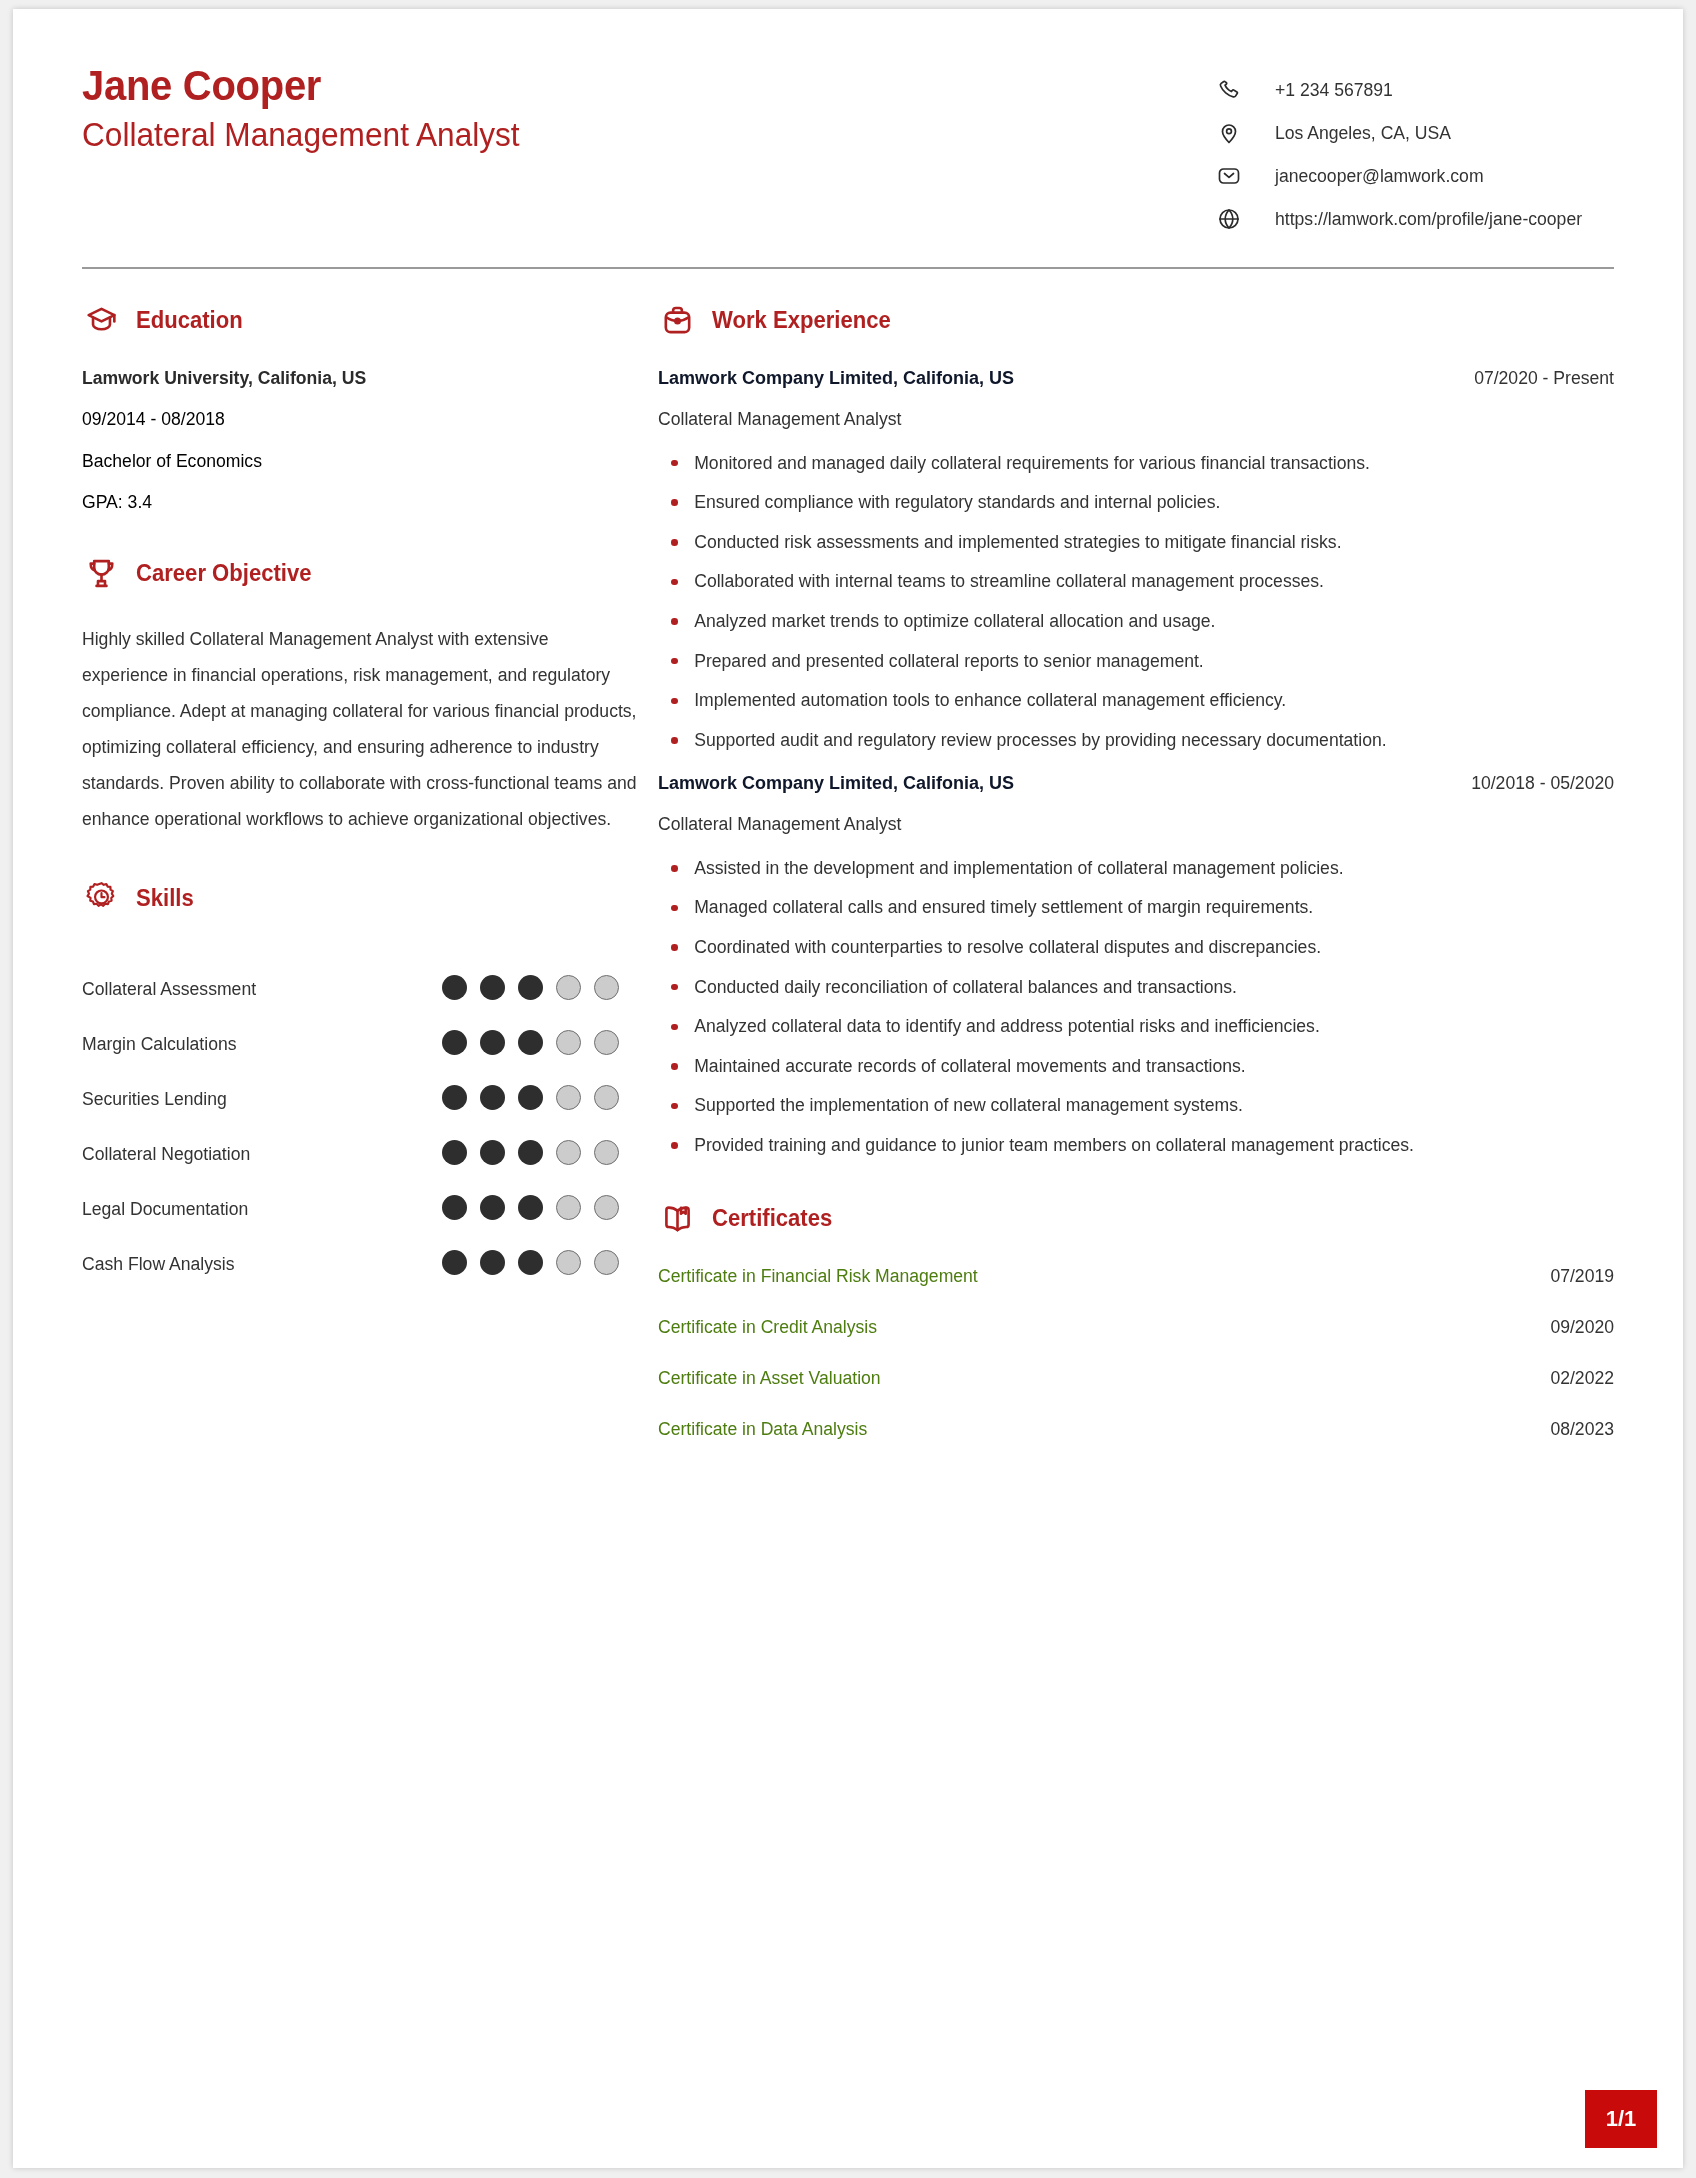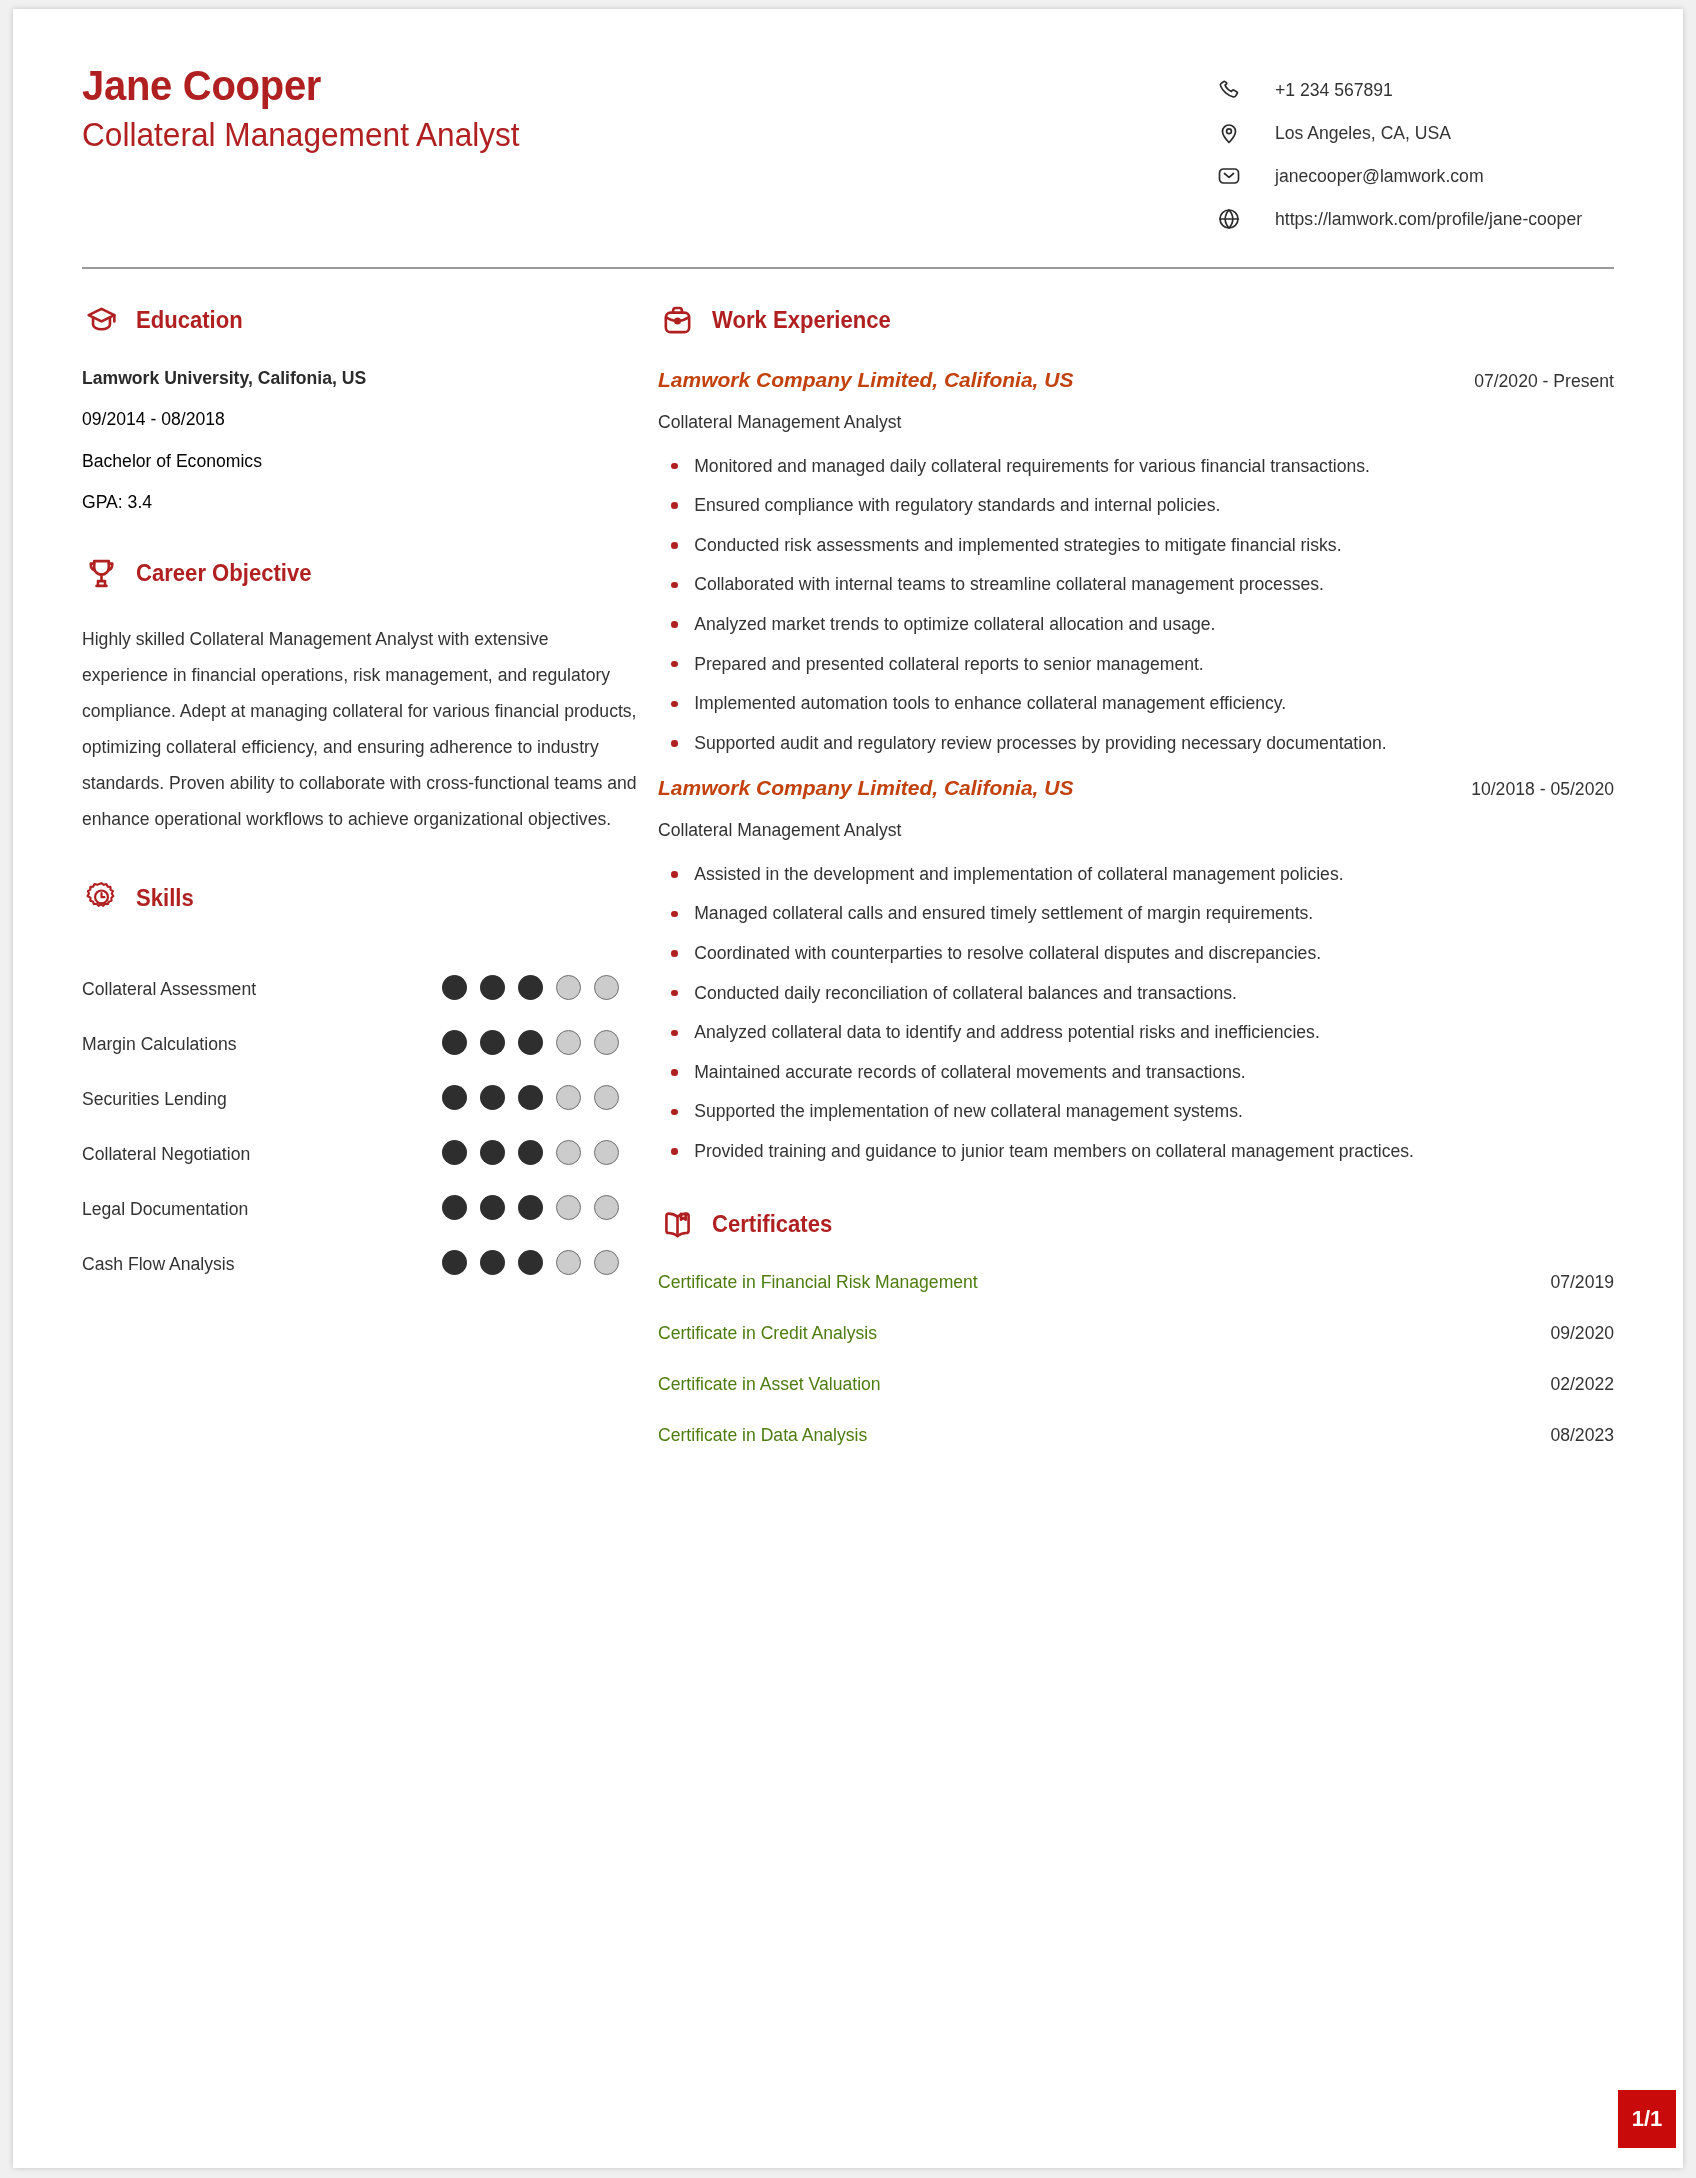--- a/index.html
+++ b/index.html
@@ -180,24 +180,23 @@
   .job { margin-bottom: 9.3px; }
 
   .job-head {
     display: flex;
     justify-content: space-between;
     align-items: baseline;
     margin-bottom: 20.4px;
   }
 
   .job-company {
-    font-size: 21px;
+    font-size: 18px;
     font-weight: 700;
-    color: #c2410c;
-    font-style: italic;
+    color: #0f172a;
   }
 
   .job-dates {
     font-size: 17.6px;
     color: #333333;
     white-space: nowrap;
   }
 
   .job-role {
     font-size: 17.6px;
@@ -245,23 +244,23 @@
 
   .cert-date {
     font-size: 17.6px;
     color: #333333;
     white-space: nowrap;
   }
 
   
   .page-badge {
     position: absolute;
-    right: 7px;
+    right: 26px;
     bottom: 20.4px;
-    width: 58px;
+    width: 72px;
     height: 58px;
     background: #c90a0a;
     color: #ffffff;
     font-size: 22px;
     font-weight: 700;
     display: flex;
     align-items: center;
     justify-content: center;
   }
 </style>

